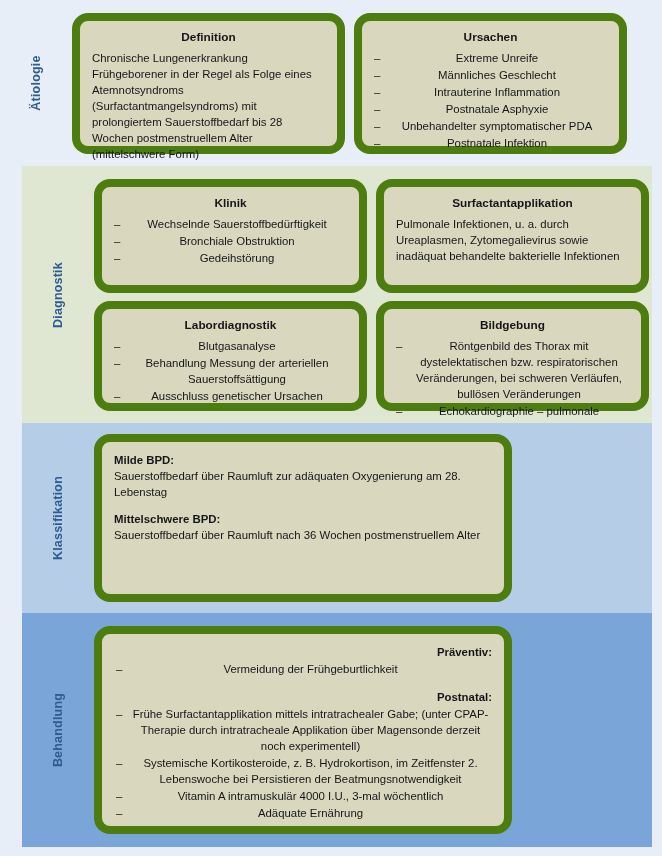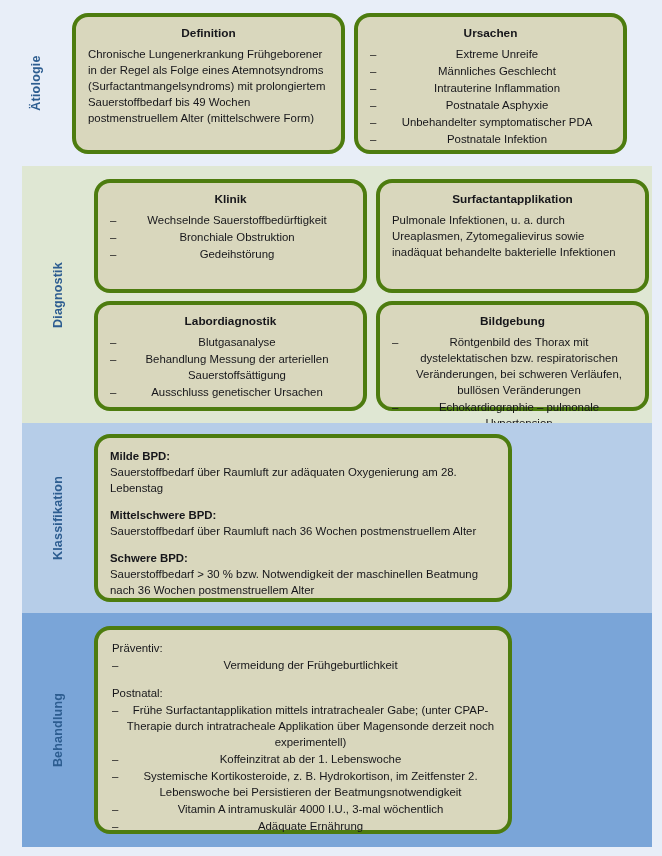--- a/index.html
+++ b/index.html
@@ -65,21 +65,21 @@
   .row {
     display: flex;
     flex-direction: row;
     gap: 9px;
   }
   .row + .row { margin-top: 8px; }
 
   
   .card {
     background: #d9d7bd;
-    border: 4px solid #4d7c0f;
+    border: 8px solid #4d7c0f;
     border-radius: 16px;
     box-sizing: border-box;
     padding: 8px 12px 10px 12px;
     color: #16161a;
     font-size: 11.4px;
     line-height: 1.40;
   }
   .card-title {
     text-align: center;
     font-weight: bold;
@@ -111,21 +111,21 @@
 
   
   .grp { margin: 0 0 11px 0; }
   .grp:last-child { margin-bottom: 0; }
   .grp-title { font-weight: bold; }
   .grp-line { }
 
   
   .tgrp { margin-bottom: 12px; }
   .tgrp:last-child { margin-bottom: 0; }
-  .tgrp-title { font-weight: normal; margin-bottom: 1px; }
+  .tgrp-title { font-weight: bold; margin-bottom: 1px; text-align: right; }
 
   
   .card-definition { height: 141px; }
   .card-ursachen   { height: 141px; }
   .card-klinik { height: 114px; }
   .card-ausschluss { height: 114px; }
   .card-labor { height: 110px; }
   .card-bildgebung { height: 110px; }
   .card-klassifikation { height: 168px; padding-top: 11px; }
   .card-behandlung { height: 208px; padding-top: 11px; padding-left: 14px; }
@@ -136,21 +136,21 @@
 <div class="sheet">
 
   <div class="band band-aetiologie">
     <div class="side-label">
       <span>Ätiologie</span>
     </div>
     <div class="band-body">
       <div class="row">
         <div class="card half card-definition">
           <div class="card-title">Definition</div>
-          <p class="card-para">Chronische Lungenerkrankung Frühgeborener in der Regel als Folge eines Atemnotsyndroms (Surfactantmangelsyndroms) mit prolongiertem Sauerstoffbedarf bis 49 Wochen postmenstruellem Alter (mittelschwere Form)</p>
+          <p class="card-para">Chronische Lungenerkrankung Frühgeborener in der Regel als Folge eines Atemnotsyndroms (Surfactantmangelsyndroms) mit prolongiertem Sauerstoffbedarf bis 28 Wochen postmenstruellem Alter (mittelschwere Form)</p>
         </div>
         <div class="card half card-ursachen">
           <div class="card-title">Ursachen</div>
           <ul class="dashlist">
               <li>Extreme Unreife</li>
               <li>Männliches Geschlecht</li>
               <li>Intrauterine Inflammation</li>
               <li>Postnatale Asphyxie</li>
               <li>Unbehandelter symptomatischer PDA</li>
               <li>Postnatale Infektion</li>
@@ -207,24 +207,20 @@
       <div class="row">
         <div class="card wide card-klassifikation">
           <div>
               <div class="grp">
                 <div class="grp-title">Milde BPD:</div>
                 <div class="grp-line">Sauerstoffbedarf über Raumluft zur adäquaten Oxygenierung am 28. Lebenstag</div>
               </div>
               <div class="grp">
                 <div class="grp-title">Mittelschwere BPD:</div>
                 <div class="grp-line">Sauerstoffbedarf über Raumluft nach 36 Wochen postmenstruellem Alter</div>
-              </div>
-              <div class="grp">
-                <div class="grp-title">Schwere BPD:</div>
-                <div class="grp-line">Sauerstoffbedarf &gt; 30 % bzw. Notwendigkeit der maschinellen Beatmung nach 36 Wochen postmenstruellem Alter</div>
               </div>
             </div>
         </div>
       </div>
     </div>
   </div>
 
   <div class="band band-behandlung">
     <div class="side-label">
       <span>Behandlung</span>
@@ -235,21 +231,20 @@
           <div class="tgrp">
             <div class="tgrp-title">Präventiv:</div>
             <ul class="dashlist">
                 <li>Vermeidung der Frühgeburtlichkeit</li>
               </ul>
           </div>
           <div class="tgrp">
             <div class="tgrp-title">Postnatal:</div>
             <ul class="dashlist">
                 <li>Frühe Surfactantapplikation mittels intratrachealer Gabe; (unter CPAP-Therapie durch intratracheale Applikation über Magensonde derzeit noch experimentell)</li>
-                <li>Koffeinzitrat ab der 1. Lebenswoche</li>
                 <li>Systemische Kortikosteroide, z. B. Hydrokortison, im Zeitfenster 2. Lebenswoche bei Persistieren der Beatmungsnotwendigkeit</li>
                 <li>Vitamin A intramuskulär 4000 I.U., 3-mal wöchentlich</li>
                 <li>Adäquate Ernährung</li>
               </ul>
           </div>
         </div>
       </div>
     </div>
   </div>
 

